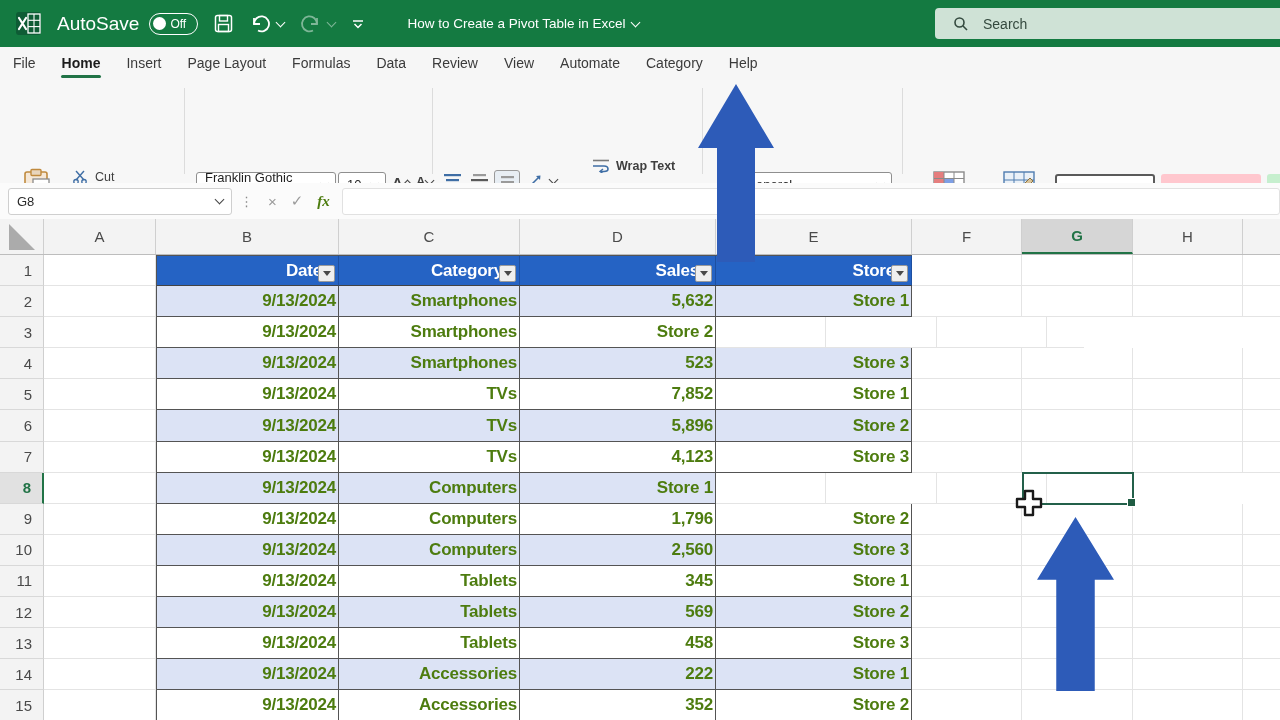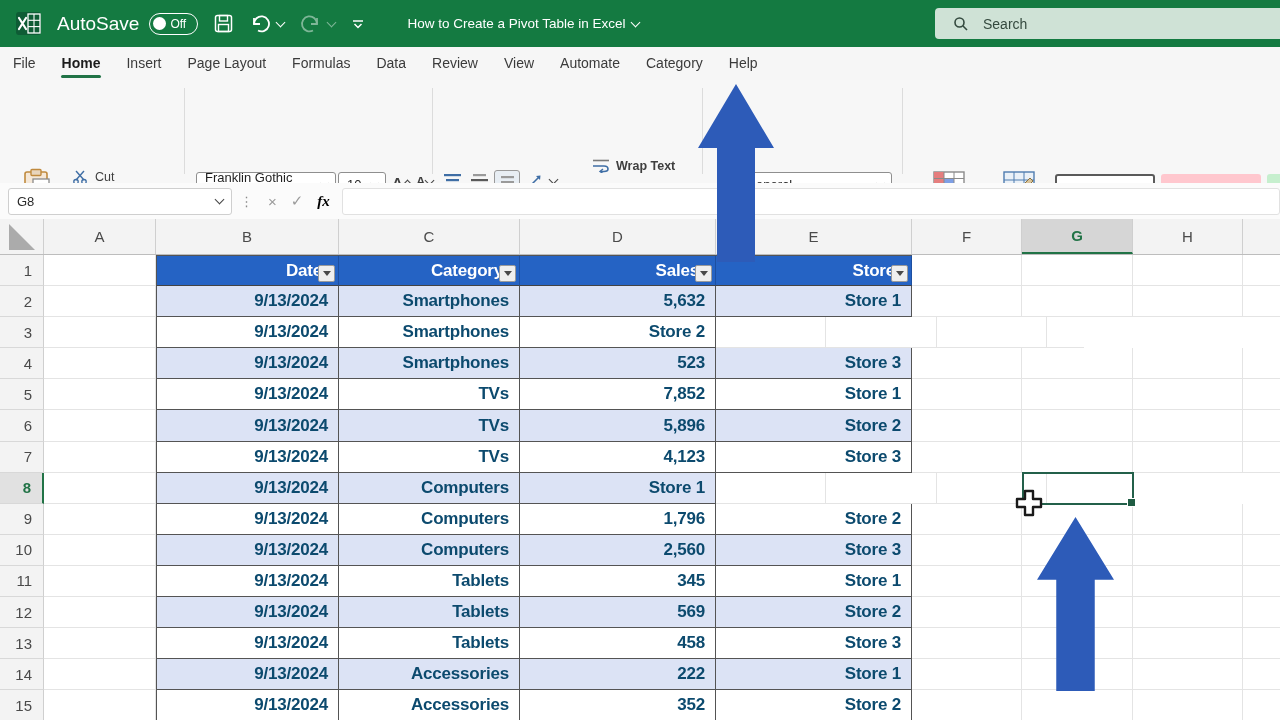--- a/index.html
+++ b/index.html
@@ -47,36 +47,36 @@
   .selbox{border:1px solid #9a9a9a;border-radius:3px;background:#e8eef4;}
   .stylechip{position:absolute;width:100px;height:26px;border-radius:3px;display:flex;align-items:center;padding-left:9px;box-sizing:border-box;font-size:13.5px;}
 
   
   .fbar{position:absolute;left:0;top:183px;width:1280px;height:36px;background:#fbfbfb;border-bottom:1px solid #cfcfcf;display:flex;align-items:center;}
   .namebox{width:222px;height:25px;margin-left:8px;background:#fff;border:1px solid #cfcfcf;border-radius:3px;display:flex;align-items:center;font-size:13px;color:#2b2b2b;}
   .namebox span{margin-left:8px;}
   .namebox .chev{margin-left:auto;margin-right:8px;}
   .fbar .dots{color:#8a8a8a;font-size:13px;margin-left:8px;letter-spacing:1px;}
   .fbar .fico{color:#9a9a9a;font-size:15px;margin-left:14px;}
-  .fbar .fx{font-family:"Liberation Serif", serif;font-style:italic;font-weight:700;color:#000000;font-size:15px;margin-left:14px;}
+  .fbar .fx{font-family:"Liberation Serif", serif;font-style:italic;font-weight:700;color:#4d7c0f;font-size:15px;margin-left:14px;}
   .finput{flex:1;height:25px;background:#fff;border:1px solid #e1e1e1;border-radius:3px;margin:0 0 0 12px;}
 
   
   .sheet{position:absolute;left:0;top:219px;width:1280px;height:501px;background:#fff;}
   .colheaders{display:flex;height:35px;background:#f3f3f3;border-bottom:1px solid #bdbdbd;}
   .ch{box-sizing:border-box;border-right:1px solid #cfcfcf;display:flex;align-items:center;justify-content:center;font-size:15px;color:#4a4a4a;}
   .corner{width:44px;position:relative;background:#f3f3f3;}
   .tri{position:absolute;left:9px;bottom:4px;width:26px;height:26px;background:#ababab;clip-path:polygon(0 0,0 100%,100% 100%);}
   .ch.selcol{background:#d6d6d6;color:#217346;border-bottom:2px solid #217346;font-weight:700;}
   .row{display:flex;height:31.1px;}
   .rowh{box-sizing:border-box;width:44px;background:#f3f3f3;border-right:1px solid #cfcfcf;border-bottom:1px solid #d8d8d8;display:flex;align-items:center;justify-content:flex-end;padding-right:11px;font-size:15px;color:#4a4a4a;}
   .rowh.selrow{background:#e1e1e1;color:#217346;border-right:2px solid #217346;font-weight:700;}
   .cell{box-sizing:border-box;background:#fff;border-right:1px solid #e4e4e4;border-bottom:1px solid #e4e4e4;}
   .w-a{width:112px}.w-b{width:183px}.w-c{width:181px}.w-d{width:196px}.w-e{width:196px}.w-f{width:110px}.w-g{width:111px}.w-h{width:110px}.w-sp{width:37px;border-right:none;}
-  .t{border-right:1px solid #545454;border-bottom:1px solid #545454;display:flex;align-items:center;justify-content:flex-end;padding-right:10px;font-weight:700;font-size:17px;color:#0c4a6e;letter-spacing:-0.2px;}
+  .t{border-right:1px solid #545454;border-bottom:1px solid #545454;display:flex;align-items:center;justify-content:flex-end;padding-right:2px;font-weight:700;font-size:17px;color:#4d7c0f;letter-spacing:-0.2px;}
   .t.first{border-left:1px solid #545454;}
   .band .t{background:#dce3f5;}
   .th{background:#2563c4 !important;color:#fff;position:relative;border-right:1px solid #1d4fa0;border-bottom:1px solid #434343;border-top:1px solid #545454;padding-right:16px;}
   .filterbtn{position:absolute;right:3px;bottom:3px;width:15px;height:15px;background:#efefef;border:1px solid #9a9a9a;border-radius:2px;display:flex;align-items:center;justify-content:center;}
   .filterbtn::after{content:"";width:0;height:0;border-left:4px solid transparent;border-right:4px solid transparent;border-top:5px solid #4a4a4a;}
 
   
   .selectionbox{position:absolute;left:1022px;top:472px;width:112px;height:33px;border:2px solid #23604a;box-sizing:border-box;z-index:20;}
   .fillhandle{position:absolute;right:-4px;bottom:-4px;width:7px;height:7px;background:#1f5c43;border:1.5px solid #fff;}
   .bluearrow{position:absolute;z-index:50;background:#2d5bb8;clip-path:polygon(50% 0,100% 36%,75% 36%,75% 100%,25% 100%,25% 36%,0 36%);}

